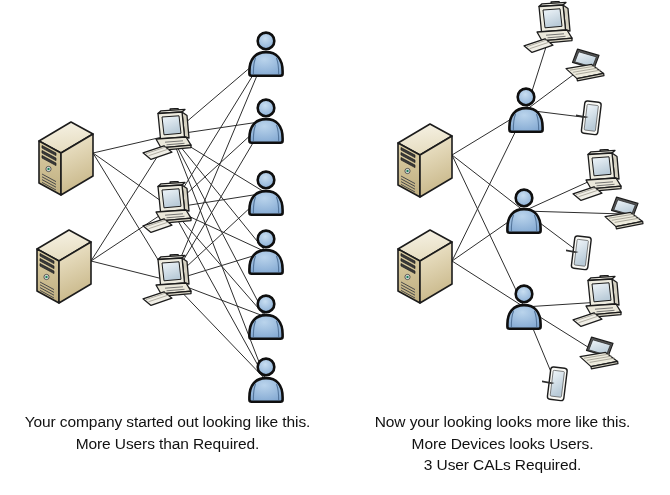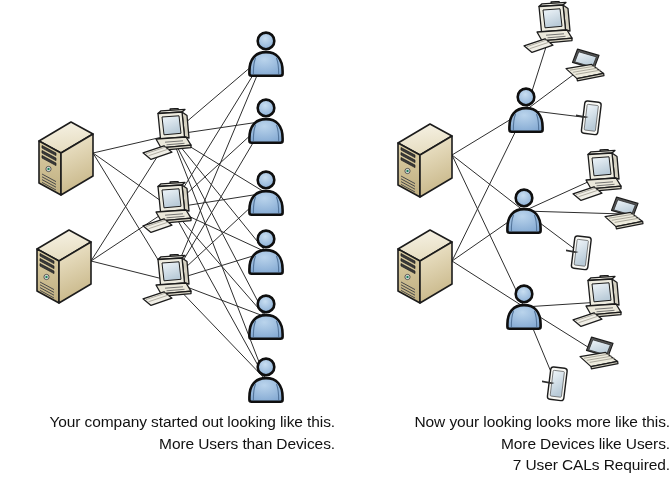--- a/index.html
+++ b/index.html
@@ -5,21 +5,21 @@
   html,body{margin:0;padding:0;background:#fff;}
   .screen{
     position:relative;width:670px;height:495px;background:#ffffff;
     font-family:"Liberation Sans", sans-serif;overflow:hidden;
   }
   #diagram-svg{position:absolute;left:0;top:0;display:block;}
   .captions{
     position:absolute;left:0;top:411px;width:670px;display:flex;
   }
   .caption{
-    width:335px;text-align:right;color:#111111;
+    width:335px;text-align:center;color:#111111;
     font-size:15.5px;line-height:21.5px;letter-spacing:-0.1px;
   }
   .caption div{white-space:nowrap;}
 </style>
 </head>
 <body>
 
 <div class="screen">
 
   <svg id="diagram-svg" width="670" height="410" viewBox="0 0 670 410" xmlns="http://www.w3.org/2000/svg" xmlns:xlink="http://www.w3.org/1999/xlink">
@@ -187,22 +187,22 @@
         <use href="#sym-tablet" xlink:href="#sym-tablet" x="566" y="234" width="28" height="38"></use>
         <use href="#sym-desktop" xlink:href="#sym-desktop" x="572" y="275" width="58" height="54"></use>
         <use href="#sym-laptop" xlink:href="#sym-laptop" x="579" y="336" width="40" height="36"></use>
         <use href="#sym-tablet" xlink:href="#sym-tablet" x="542" y="365" width="28" height="38"></use>
       </g>
     </svg>
 
   <div class="captions">
     <div class="caption">
       <div>Your company started out looking like this.</div>
-      <div>More Users than Devices.</div>
+      <div>More Users than Required.</div>
     </div>
     <div class="caption">
       <div>Now your looking looks more like this.</div>
-      <div>More Devices like Users.</div>
-      <div>7 User CALs Required.</div>
+      <div>More Devices looks Users.</div>
+      <div>3 User CALs Required.</div>
     </div>
   </div>
 
 </div>
 
 </body></html>

